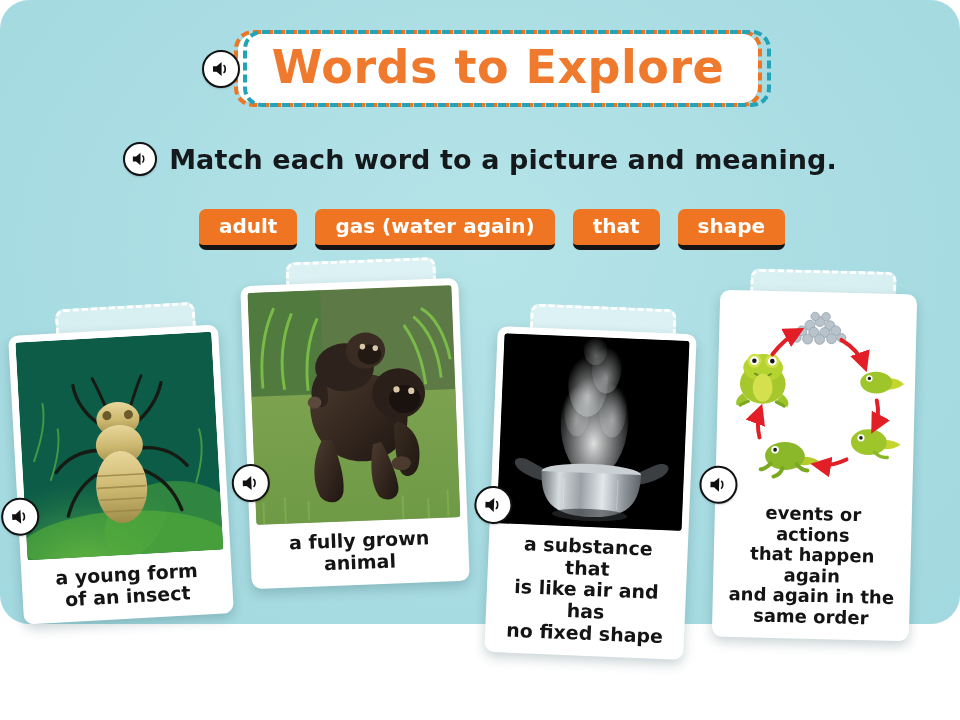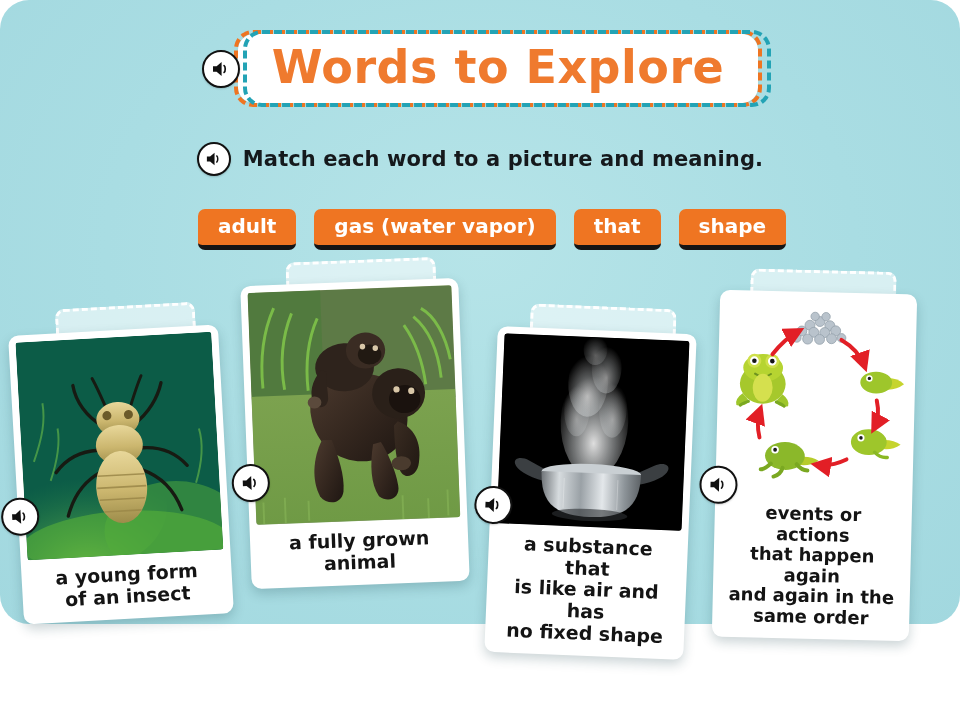--- a/index.html
+++ b/index.html
@@ -80,21 +80,21 @@
   
   #instruction-row {
     position: absolute;
     left: 0; top: 142px;
     width: 960px;
     display: flex; align-items: center; justify-content: center;
     gap: 12px;
   }
   #instruction-text {
     font-family: "DejaVu Sans", sans-serif;
-    font-size: 21px;
+    font-size: 27px;
     font-weight: 600;
     color: #15191c;
     letter-spacing: .1px;
     white-space: nowrap;
   }
 
   
   #word-bank {
     position: absolute;
     left: 12px; top: 209px;
@@ -200,21 +200,21 @@
       <svg width="18" height="16" viewBox="0 0 20 18">
         <path d="M2 6.2h3.6L10.6 2v14L5.6 11.8H2z" fill="#111"></path>
         <path d="M13.1 5.6c1.5 1.1 1.5 5.7 0 6.8" stroke="#111" stroke-width="1.7" fill="none" stroke-linecap="round"></path>
       </svg>
     </div>
     <div id="instruction-text">Match each word to a picture and meaning.</div>
   </div>
 
   <div id="word-bank">
     <div class="chip">adult</div>
-    <div class="chip">gas (water vapor)</div>
+    <div class="chip">gas (water again)</div>
     <div class="chip">that</div>
     <div class="chip">shape</div>
   </div>
 
   <div id="card-area">
 
     <div class="card-wrap" style="left:16px; top:330px; width:210px; transform:rotate(-3.2deg);">
       <div class="dropzone" style="left:48px; top:-24px; width:140px; height:48px;"></div>
       <div class="card" style="width:210px;">
         <div class="photo img-larva" style="height:218px;">

